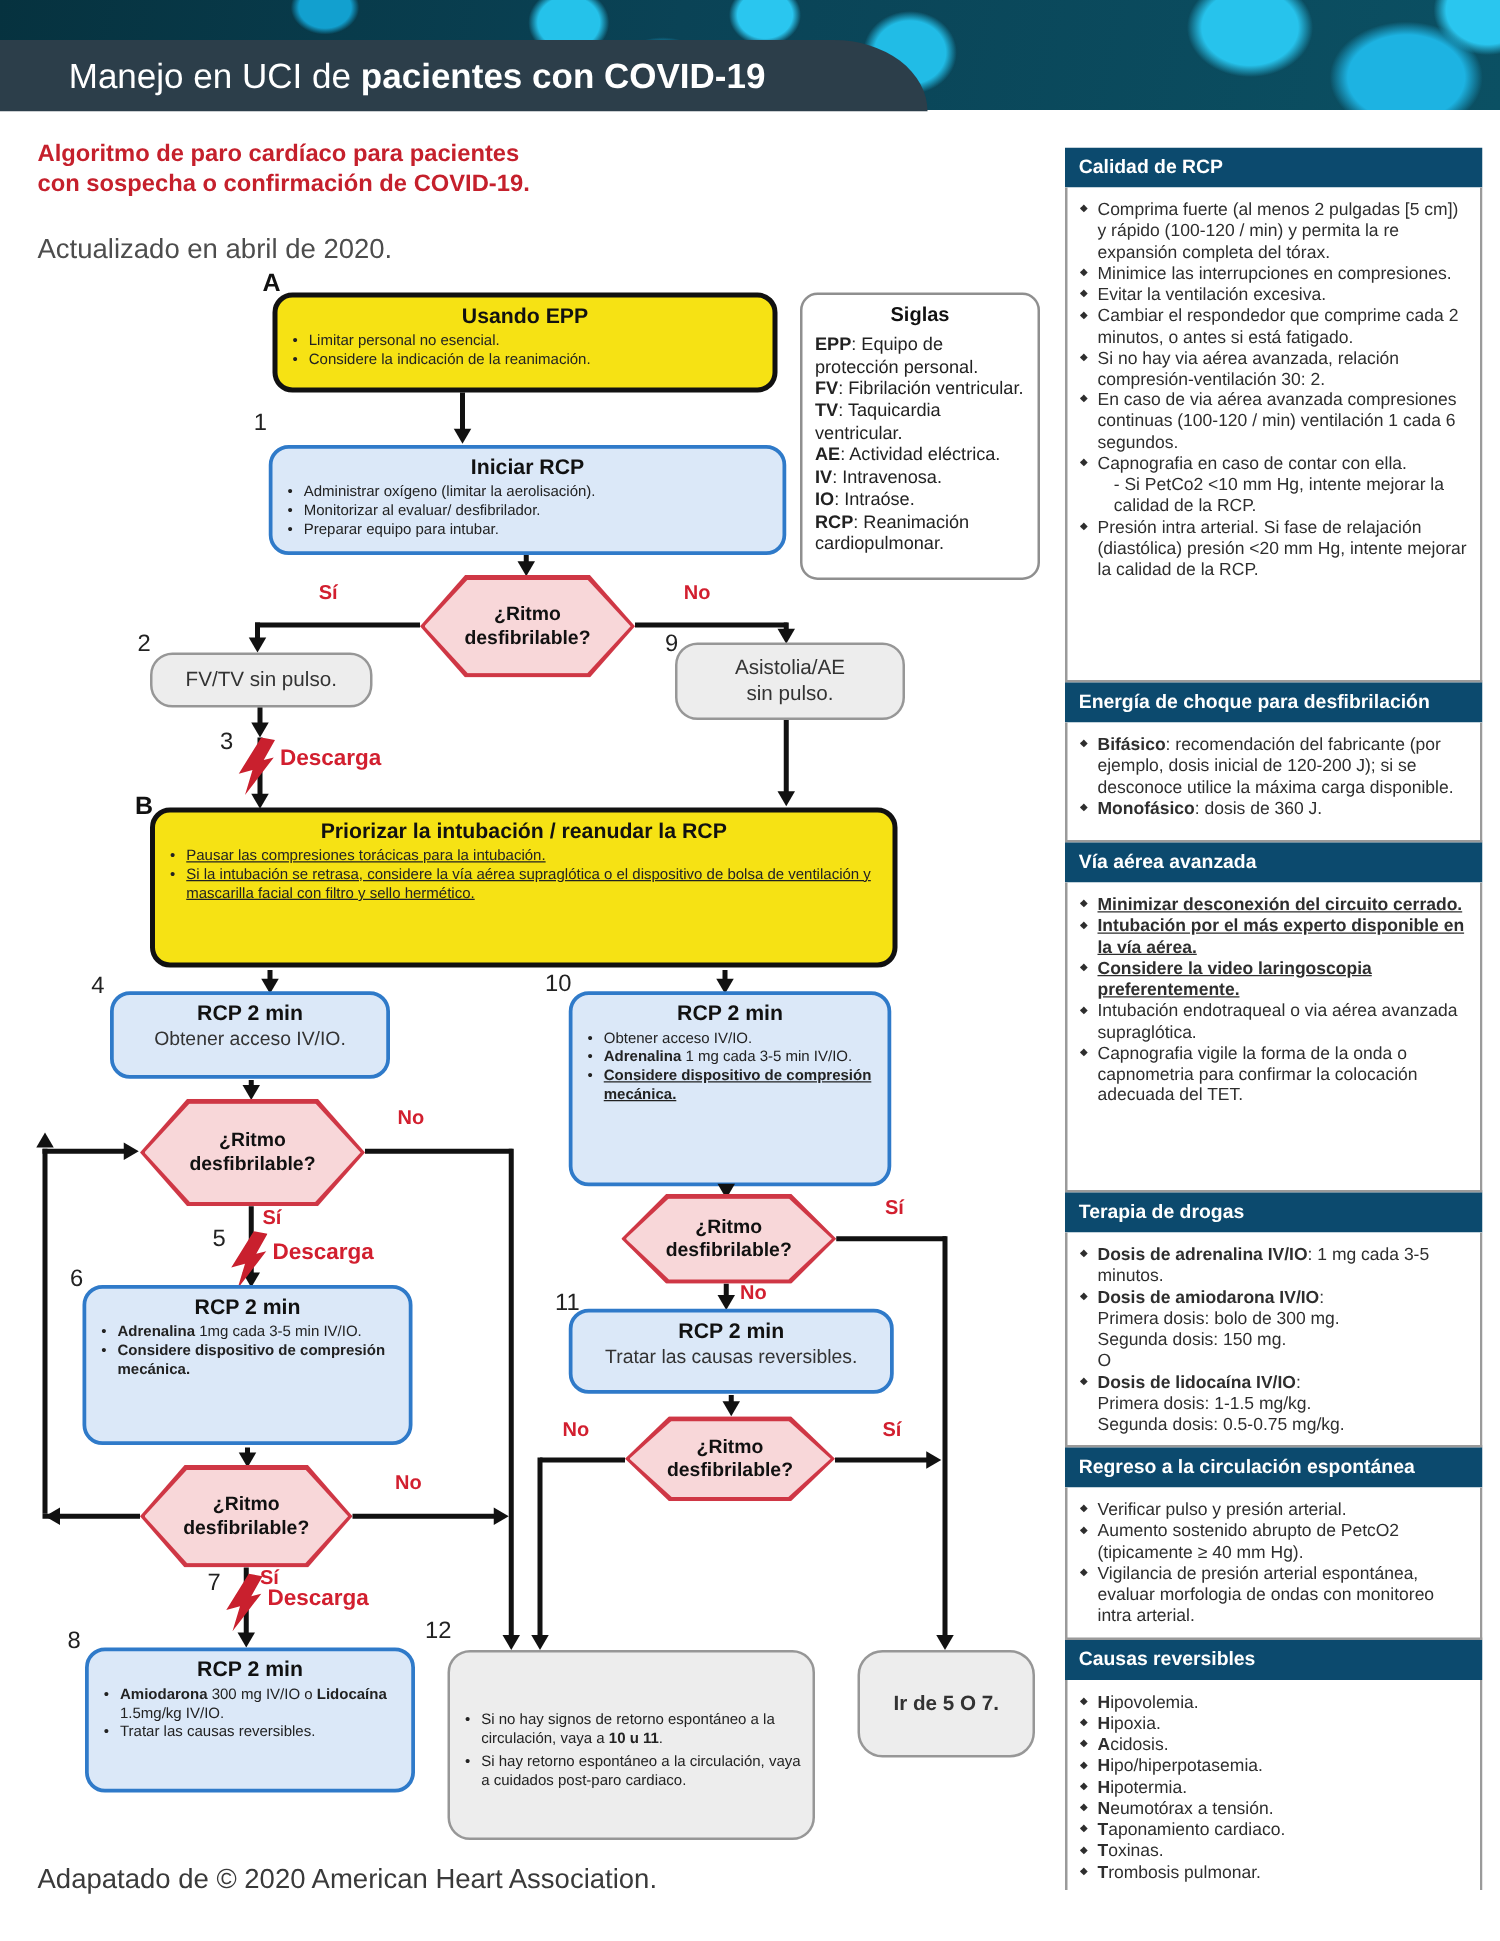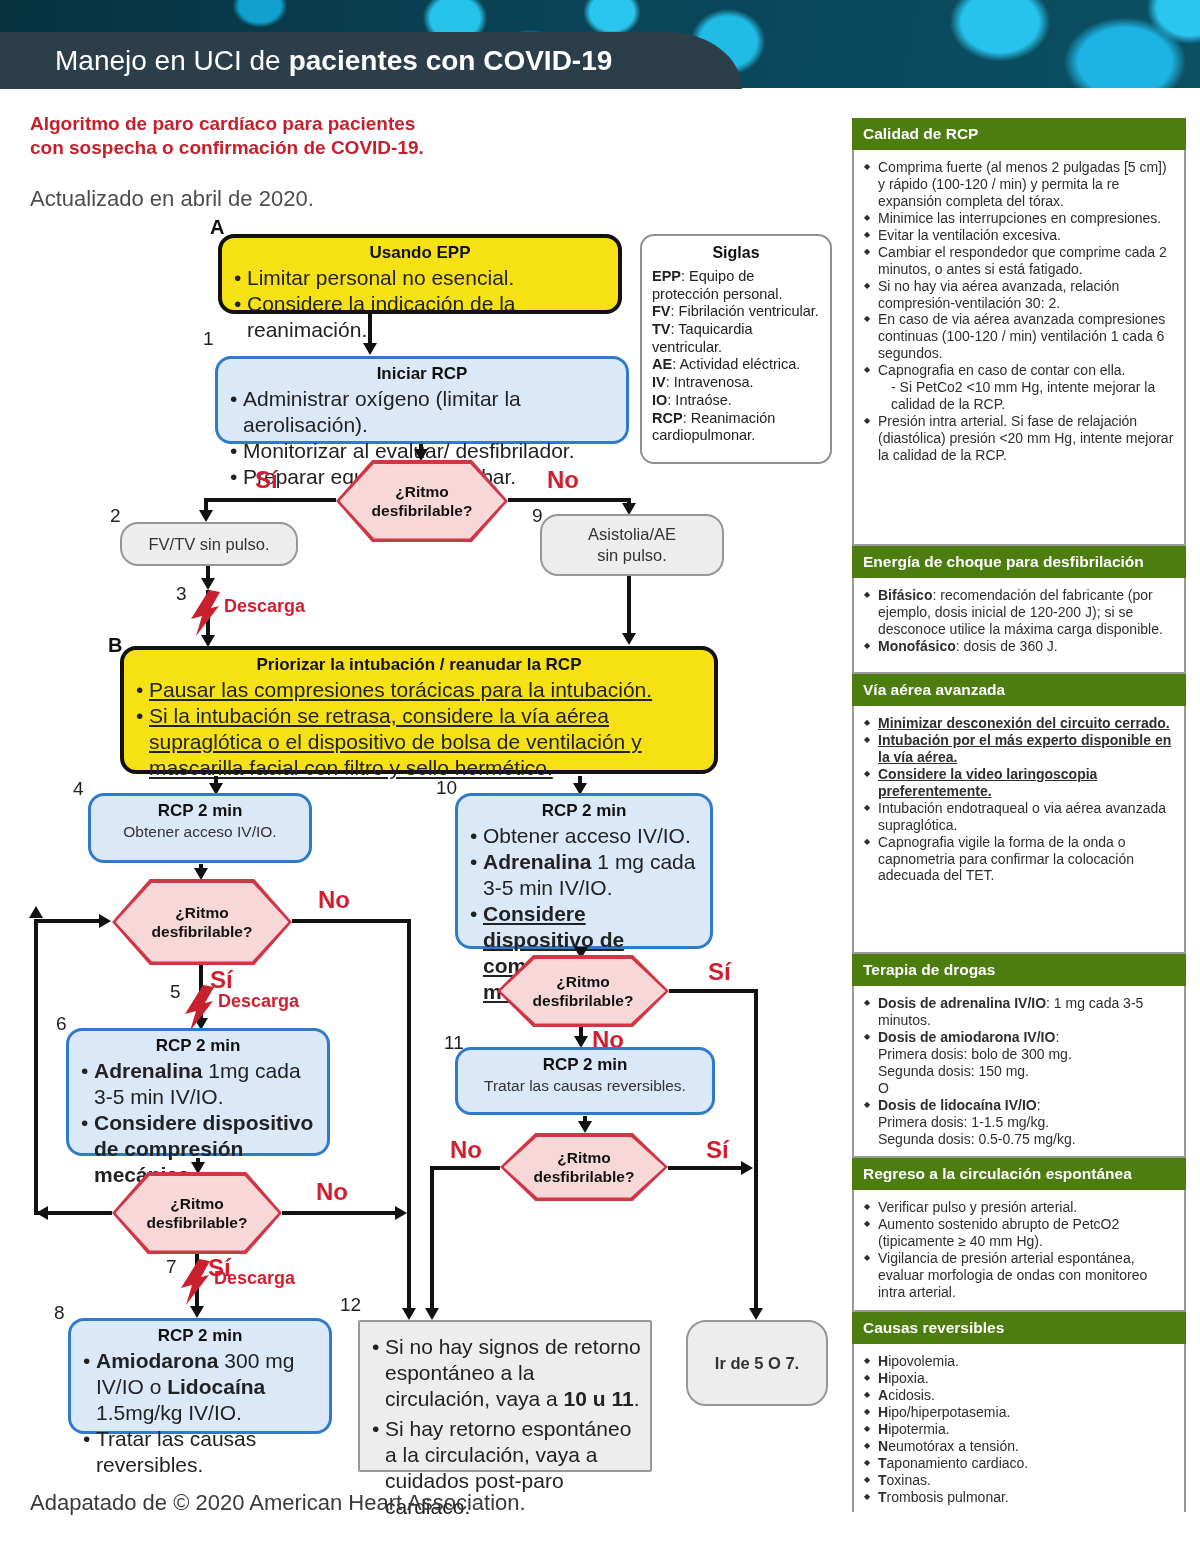--- a/index.html
+++ b/index.html
@@ -30,33 +30,33 @@
   .page-subtitle{position:absolute;left:30px;top:186px;font-size:22px;color:#4d4d4d;}
 
   
   .node{position:absolute;box-sizing:border-box;border-radius:16px;}
   .yellow{background:#f6e214;border:4px solid #111;}
   .blue{background:#dbe8f8;border:3px solid #2f7ac9;}
   .gray{background:#ededed;border:2px solid #979797;display:flex;align-items:center;
     justify-content:center;text-align:center;font-size:16.5px;color:#333;line-height:1.25;}
   .node-title{font-weight:bold;text-align:center;font-size:17px;margin:5px 4px 2px;color:#111;}
   .node-list{list-style:none;margin:0;padding:0 8px 0 12px;}
-  .node-list li{position:relative;padding-left:13px;font-size:21px;line-height:1.24;color:#222;}
+  .node-list li{position:relative;padding-left:13px;font-size:12px;line-height:1.24;color:#222;}
   .node-list li::before{content:"\2022";position:absolute;left:0;top:0;}
   .center-line{text-align:center;font-size:15.5px;color:#333;}
 
   
   .hex{position:absolute;background:#cf3745;display:flex;align-items:center;justify-content:center;
     clip-path:polygon(21% 0,79% 0,100% 50%,79% 100%,21% 100%,0 50%);}
   .hex-in{width:calc(100% - 7px);height:calc(100% - 7px);background:#f8d7d9;
     clip-path:polygon(21% 0,79% 0,100% 50%,79% 100%,21% 100%,0 50%);
     display:flex;align-items:center;justify-content:center;}
   .hex-txt{font-weight:bold;font-size:15.5px;text-align:center;line-height:1.25;color:#111;}
 
-  .yesno{position:absolute;color:#d21f2f;font-weight:bold;font-size:24px;}
+  .yesno{position:absolute;color:#d21f2f;font-weight:bold;font-size:16px;}
   .descarga{position:absolute;color:#d21f2f;font-weight:bold;font-size:18px;}
   .num{position:absolute;font-size:19px;color:#222;}
   .biglabel{position:absolute;font-size:20px;font-weight:bold;color:#111;}
 
   
   .vl{position:absolute;width:3.5px;background:#111;}
   .hl{position:absolute;height:3.5px;background:#111;}
   .ad{position:absolute;width:0;height:0;border-left:7px solid transparent;
       border-right:7px solid transparent;border-top:12px solid #111;}
   .ar{position:absolute;width:0;height:0;border-top:7px solid transparent;
@@ -69,21 +69,21 @@
 
   
   .siglas{position:absolute;box-sizing:border-box;background:#fff;border:2.5px solid #8f8f8f;
     border-radius:14px;padding:8px 10px;}
   .siglas-title{font-weight:bold;text-align:center;font-size:16px;margin-bottom:6px;color:#111;}
   .siglas-list{list-style:none;margin:0;padding:0;}
   .siglas-list li{font-size:14.5px;line-height:1.22;color:#222;}
 
   
   .sidebar{position:absolute;left:852px;top:118px;width:334px;height:1394px;overflow:hidden;}
-  .panel-head{background:#4d7c0f;color:#fff;font-weight:bold;font-size:15.5px;
+  .panel-head{background:#0c4a6e;color:#fff;font-weight:bold;font-size:15.5px;
     padding:7px 11px;box-sizing:border-box;}
   .panel-body{list-style:none;margin:0;border:2px solid #9a9a9a;border-top:none;
     padding:9px 8px 9px 9px;box-sizing:border-box;background:#fff;}
   .panel-body li{position:relative;padding-left:15px;font-size:14px;line-height:1.21;color:#2e2e2e;}
   .panel-body li::before{content:"\25C6";position:absolute;left:1px;top:3px;font-size:8px;color:#2e2e2e;}
   .panel-body li.sub{padding-left:28px;}
   .panel-body li.sub::before{content:"";}
   .panel-body li.cont::before{content:"";}
 
   .footer{position:absolute;left:30px;top:1490px;font-size:22px;color:#3a3a3a;}
@@ -324,21 +324,21 @@
 </div>
 <span class="yesno" style="left:450px;top:1136px;">No</span>
 <div class="hl" style="left:432px;top:1166px;width:68px;"></div>
 <div class="vl" style="left:430px;top:1166px;height:146px;"></div>
 <div class="ad" style="left:425px;top:1308px;"></div>
 <span class="yesno" style="left:706px;top:1136px;">Sí</span>
 <div class="hl" style="left:668px;top:1166px;width:80px;"></div>
 <div class="ar" style="left:741px;top:1161px;"></div>
 
 <span class="num" style="left:340px;top:1294px;">12</span>
-<div class="node gray" style="left:358px;top:1320px;width:294px;height:152px;border-radius:2px;align-items:flex-start;justify-content:flex-start;">
+<div class="node gray" style="left:358px;top:1320px;width:294px;height:152px;border-radius:18px;align-items:center;justify-content:flex-start;">
   <ul class="node-list" style="padding-top:12px;">
       <li style="text-align:left;margin-bottom:4px;"><span>Si no hay signos de retorno espontáneo a la circulación, vaya a </span><span class="b">10 u 11</span><span>.</span></li>
       <li style="text-align:left;margin-bottom:4px;">Si hay retorno espontáneo a la circulación, vaya a cuidados post-paro cardiaco.</li>
     </ul>
 </div>
 
 <div class="node gray" style="left:686px;top:1320px;width:142px;height:86px;border-radius:20px;font-weight:bold;">Ir de 5 O 7.</div>
 
 <div class="sidebar">
   <section>

